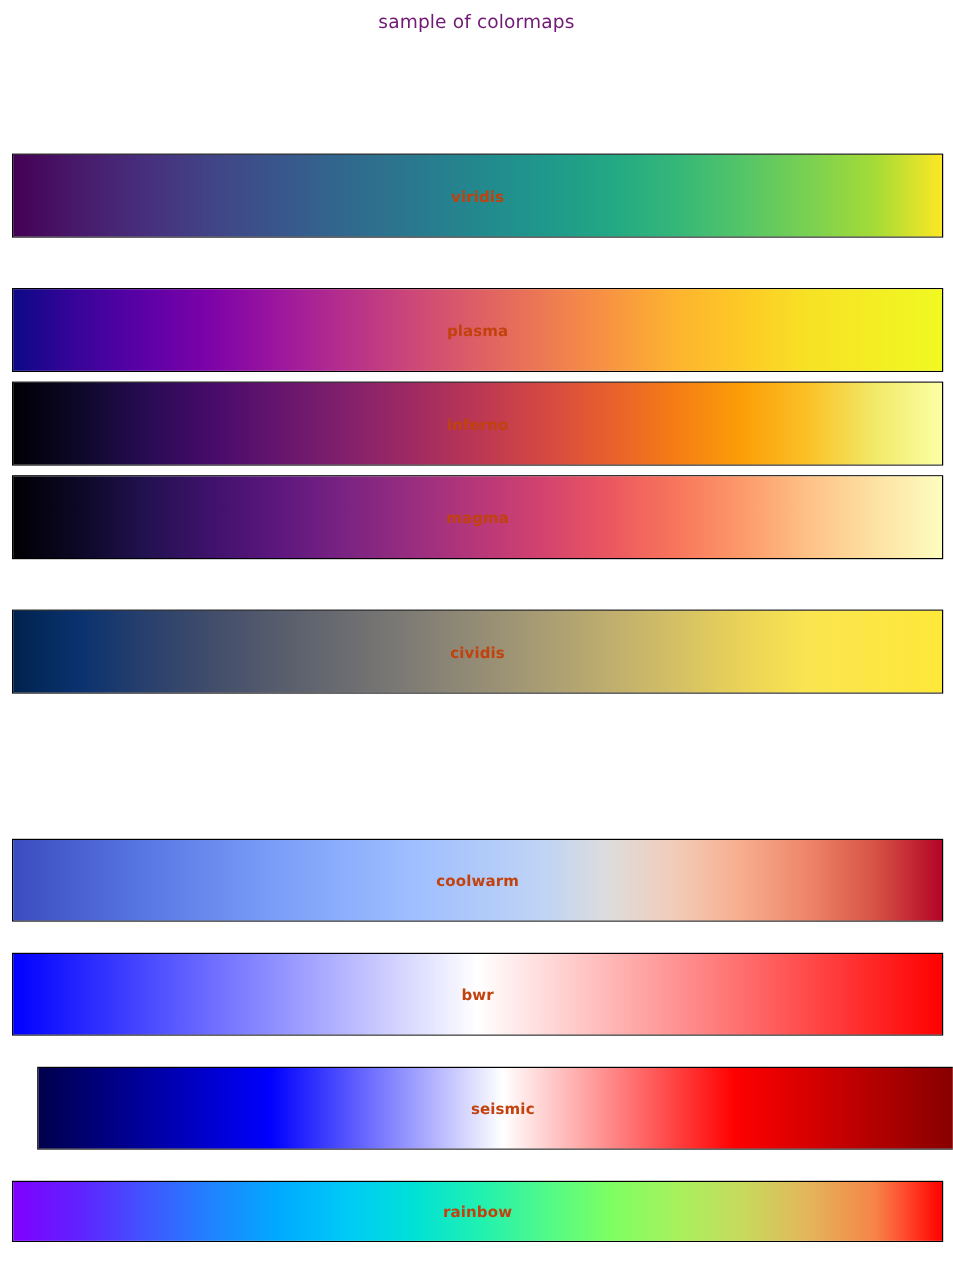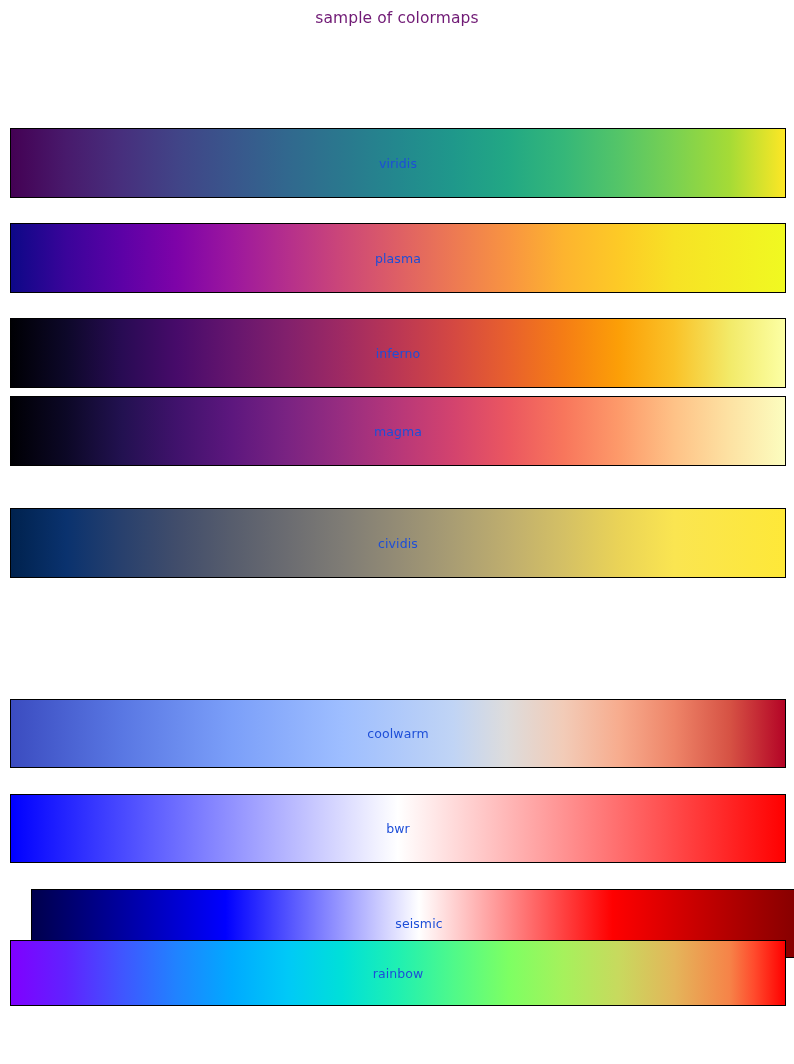--- a/index.html
+++ b/index.html
@@ -51,38 +51,39 @@
   .cmap-label {
     position: absolute;
     left: 0;
     top: 0;
     width: 100%;
     height: 100%;
     display: flex;
     align-items: center;
     justify-content: center;
     font-size: 12.5px;
-    color: #1d4ed8;
+    color: #c2410c;
     letter-spacing: 0.1px;
     user-select: none;
+    font-weight: bold;
   }
 </style>
 </head>
 <body>
 
 <div id="figure" style="background: rgb(255, 255, 255);">
 
   <div id="fig-title">sample of colormaps</div>
 
   <div class="cmap-row" style="top:128px;height:70px;">
     <div class="cmap-strip" style="background-image: linear-gradient(to right, rgb(68, 1, 84) 0%, rgb(72, 26, 108) 7.14%, rgb(71, 47, 125) 14.29%, rgb(65, 68, 135) 21.43%, rgb(57, 86, 140) 28.57%, rgb(49, 104, 142) 35.71%, rgb(42, 120, 142) 42.86%, rgb(35, 136, 142) 50%, rgb(31, 152, 139) 57.14%, rgb(34, 168, 132) 64.29%, rgb(53, 183, 121) 71.43%, rgb(84, 197, 104) 78.57%, rgb(122, 209, 81) 85.71%, rgb(165, 219, 54) 92.86%, rgb(253, 231, 37) 100%);"></div>
     <div class="cmap-label">viridis</div>
   </div>
 
-  <div class="cmap-row" style="top:223px;height:70px;padding-left:43px;">
+  <div class="cmap-row" style="top:240px;height:70px;padding-left:43px;">
     <div class="cmap-strip" style="background-image: linear-gradient(to right, rgb(13, 8, 135) 0%, rgb(58, 4, 154) 7.14%, rgb(92, 1, 166) 14.29%, rgb(126, 3, 168) 21.43%, rgb(156, 23, 158) 28.57%, rgb(181, 47, 140) 35.71%, rgb(204, 71, 120) 42.86%, rgb(222, 95, 101) 50%, rgb(237, 121, 83) 57.14%, rgb(248, 148, 65) 64.29%, rgb(253, 180, 47) 71.43%, rgb(253, 202, 38) 78.57%, rgb(247, 226, 37) 85.71%, rgb(240, 249, 33) 100%);"></div>
     <div class="cmap-label">plasma</div>
   </div>
 
   <div class="cmap-row" style="top:318px;height:70px;">
     <div class="cmap-strip" style="background-image: linear-gradient(to right, rgb(0, 0, 4) 0%, rgb(13, 8, 41) 7.14%, rgb(40, 11, 83) 14.29%, rgb(71, 11, 106) 21.43%, rgb(101, 21, 110) 28.57%, rgb(130, 32, 108) 35.71%, rgb(159, 42, 99) 42.86%, rgb(187, 55, 84) 50%, rgb(212, 72, 66) 57.14%, rgb(232, 96, 45) 64.29%, rgb(245, 125, 21) 71.43%, rgb(252, 159, 7) 78.57%, rgb(250, 194, 40) 85.71%, rgb(242, 234, 105) 92.86%, rgb(252, 255, 164) 100%);"></div>
     <div class="cmap-label">inferno</div>
   </div>
 
   <div class="cmap-row" style="top:396px;height:70px;">
@@ -104,18 +105,18 @@
   <div class="cmap-row" style="top:794px;height:69px;">
     <div class="cmap-strip" style="background-image: linear-gradient(to right, rgb(0, 0, 255) 0%, rgb(255, 255, 255) 50%, rgb(255, 0, 0) 100%);"></div>
     <div class="cmap-label">bwr</div>
   </div>
 
   <div class="cmap-row" style="top:889px;height:69px;margin-left:21px;">
     <div class="cmap-strip" style="background-image: linear-gradient(to right, rgb(0, 0, 76) 0%, rgb(0, 0, 255) 25%, rgb(255, 255, 255) 50%, rgb(255, 0, 0) 75%, rgb(128, 0, 0) 100%);"></div>
     <div class="cmap-label">seismic</div>
   </div>
 
-  <div class="cmap-row" style="top:940px;height:66px;padding-left:26px;">
+  <div class="cmap-row" style="top:984px;height:51px;padding-left:26px;">
     <div class="cmap-strip" style="background-image: linear-gradient(to right, rgb(128, 0, 255) 0%, rgb(96, 34, 255) 7.14%, rgb(64, 85, 255) 14.29%, rgb(32, 131, 255) 21.43%, rgb(0, 170, 255) 28.57%, rgb(0, 201, 247) 35.71%, rgb(0, 224, 216) 42.86%, rgb(31, 240, 178) 50%, rgb(79, 249, 138) 57.14%, rgb(125, 255, 99) 64.29%, rgb(166, 241, 92) 71.43%, rgb(200, 217, 94) 78.57%, rgb(228, 181, 90) 85.71%, rgb(246, 131, 72) 92.86%, rgb(255, 75, 45) 96%, rgb(255, 0, 0) 100%);"></div>
     <div class="cmap-label">rainbow</div>
   </div>
 
 </div>
 
 </body></html>

